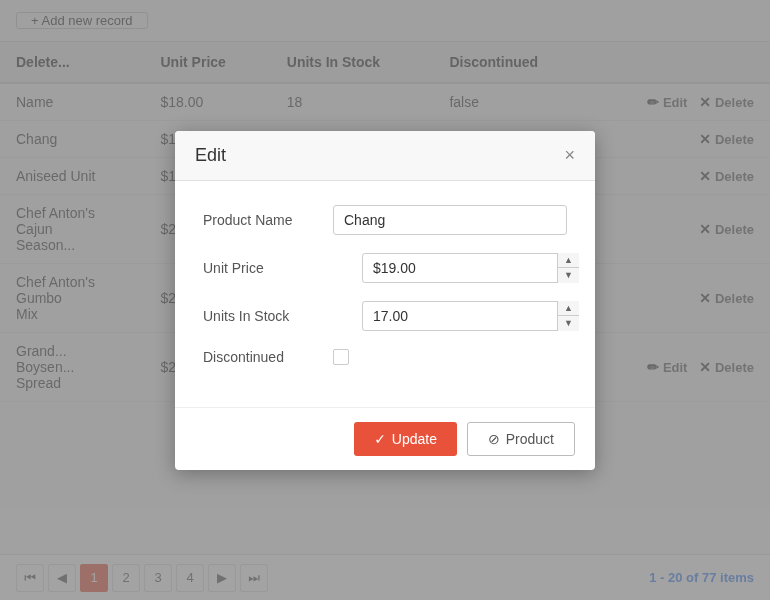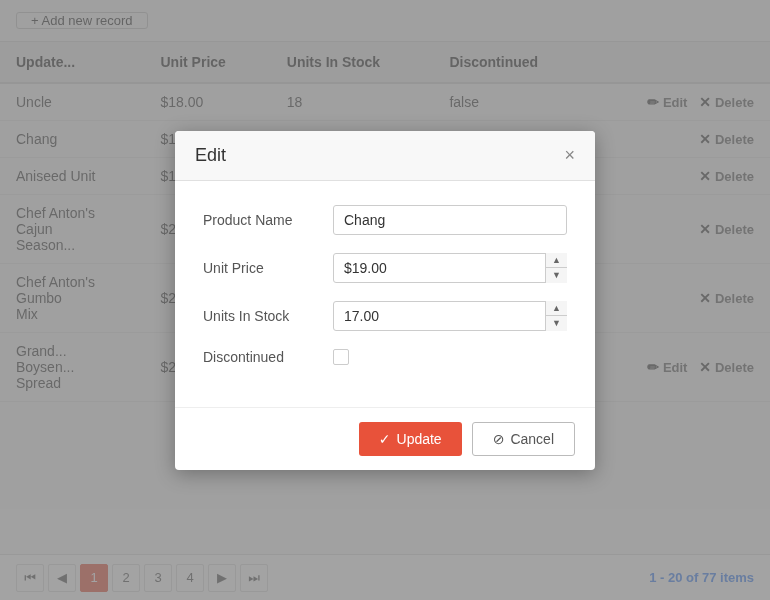--- a/index.html
+++ b/index.html
@@ -197,20 +197,21 @@
       font-size: 14px;
       border-radius: 3px;
       color: #333;
       outline: none;
     }
 
     .spinner-wrap {
       flex: 1;
       display: flex;
       position: relative;
+      margin-left: 29px;
     }
 
     .spinner-wrap .form-input {
       flex: 1;
       padding-right: 24px;
     }
 
     .spinner-btns {
       position: absolute;
       right: 0;
@@ -286,30 +287,30 @@
 </head>
 <body>
 
 <div class="table-container dimmed">
   <div class="toolbar">
     <button class="add-btn">+ Add new record</button>
   </div>
   <table>
     <thead>
       <tr>
-        <th>Update...</th>
+        <th>Delete...</th>
         <th>Unit Price</th>
         <th>Units In Stock</th>
         <th>Discontinued</th>
         <th></th>
       </tr>
     </thead>
     <tbody>
       <tr>
-        <td>Uncle</td>
+        <td>Name</td>
         <td>$18.00</td>
         <td>18</td>
         <td>false</td>
         <td class="action-cell">
           <span>✏</span>
           <a class="edit-link">Edit</a>
           <span>✕</span>
           <a class="delete-link">Delete</a>
         </td>
       </tr>
@@ -424,17 +425,17 @@
       </div>
 
     </div>
     <div class="modal-footer">
       <button class="btn-update">
         <span>✓</span>
         <span>Update</span>
       </button>
       <button class="btn-cancel">
         <span>⊘</span>
-        <span>Cancel</span>
+        <span>Product</span>
       </button>
     </div>
   </div>
 </div>
 
 </body></html>

